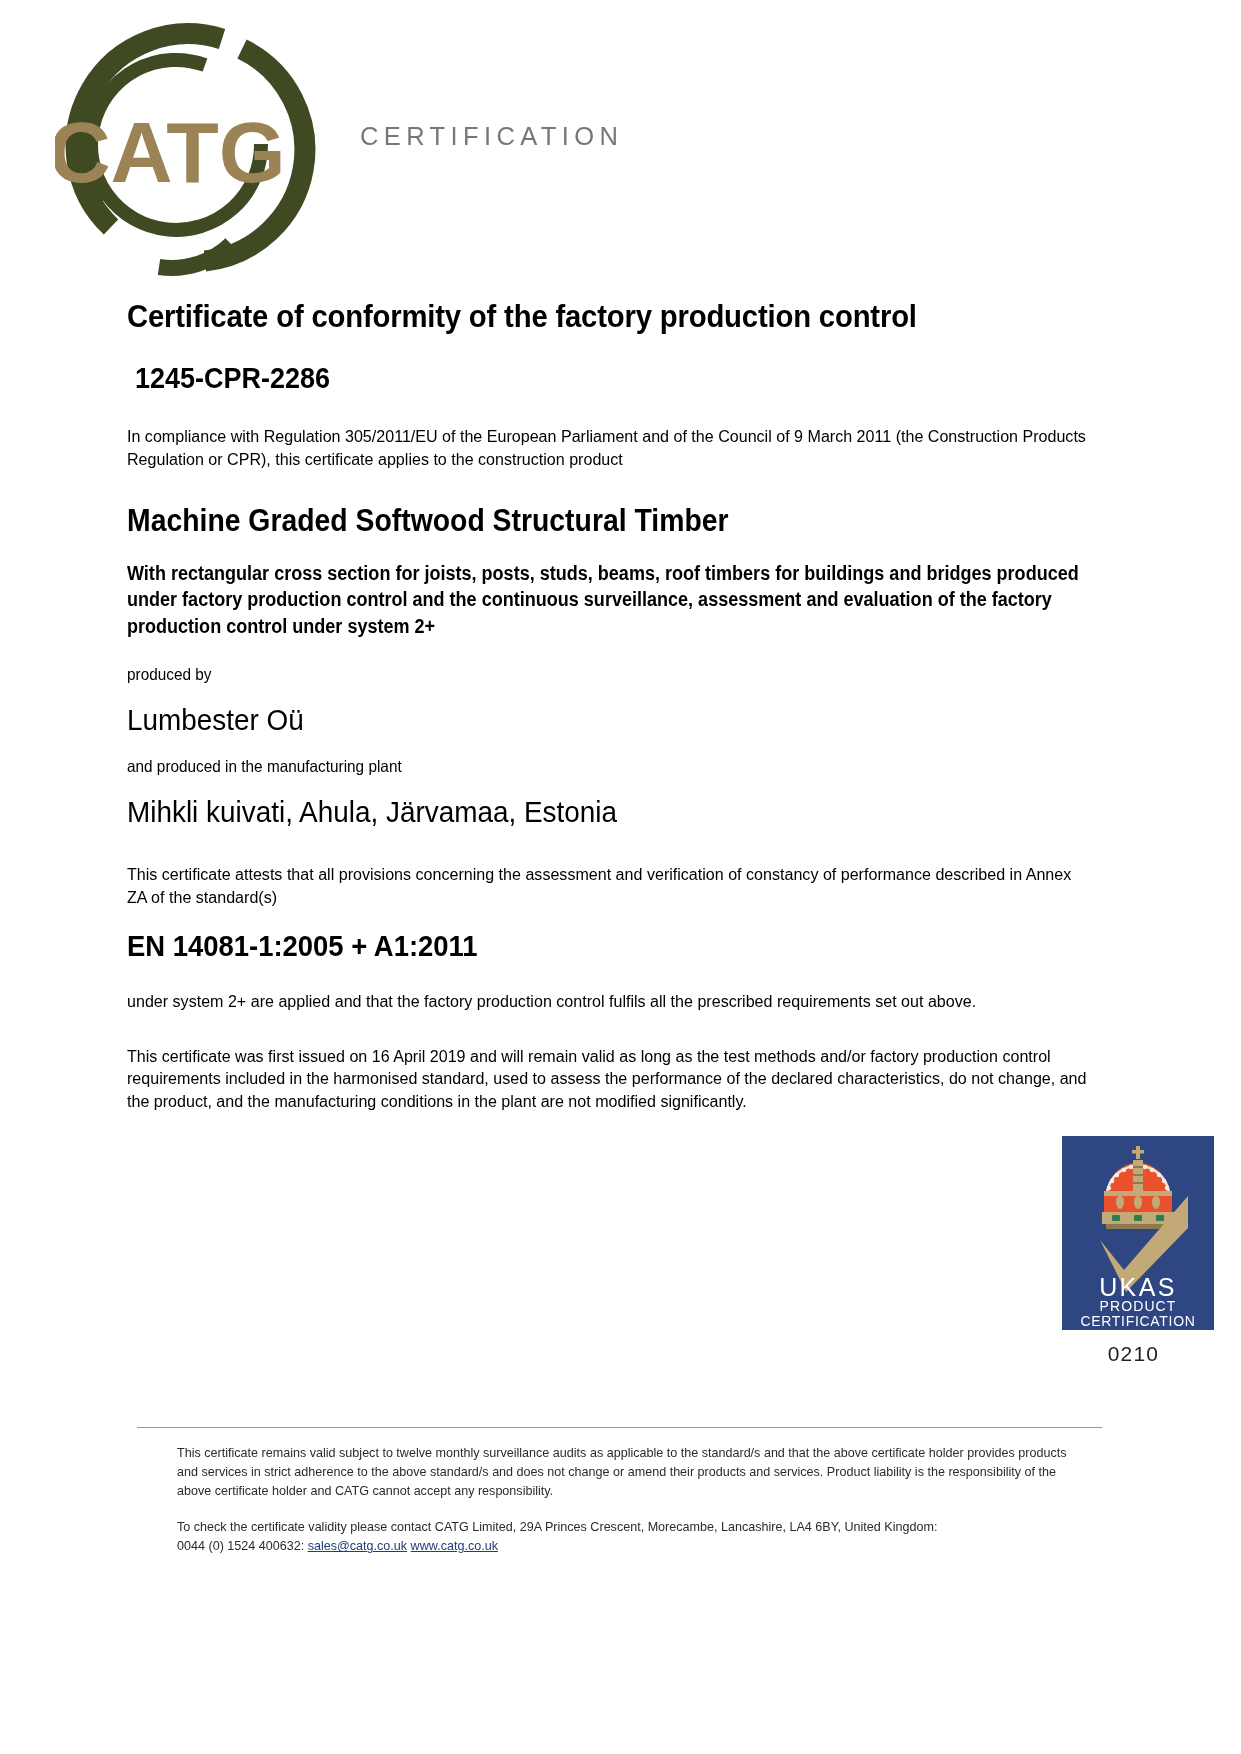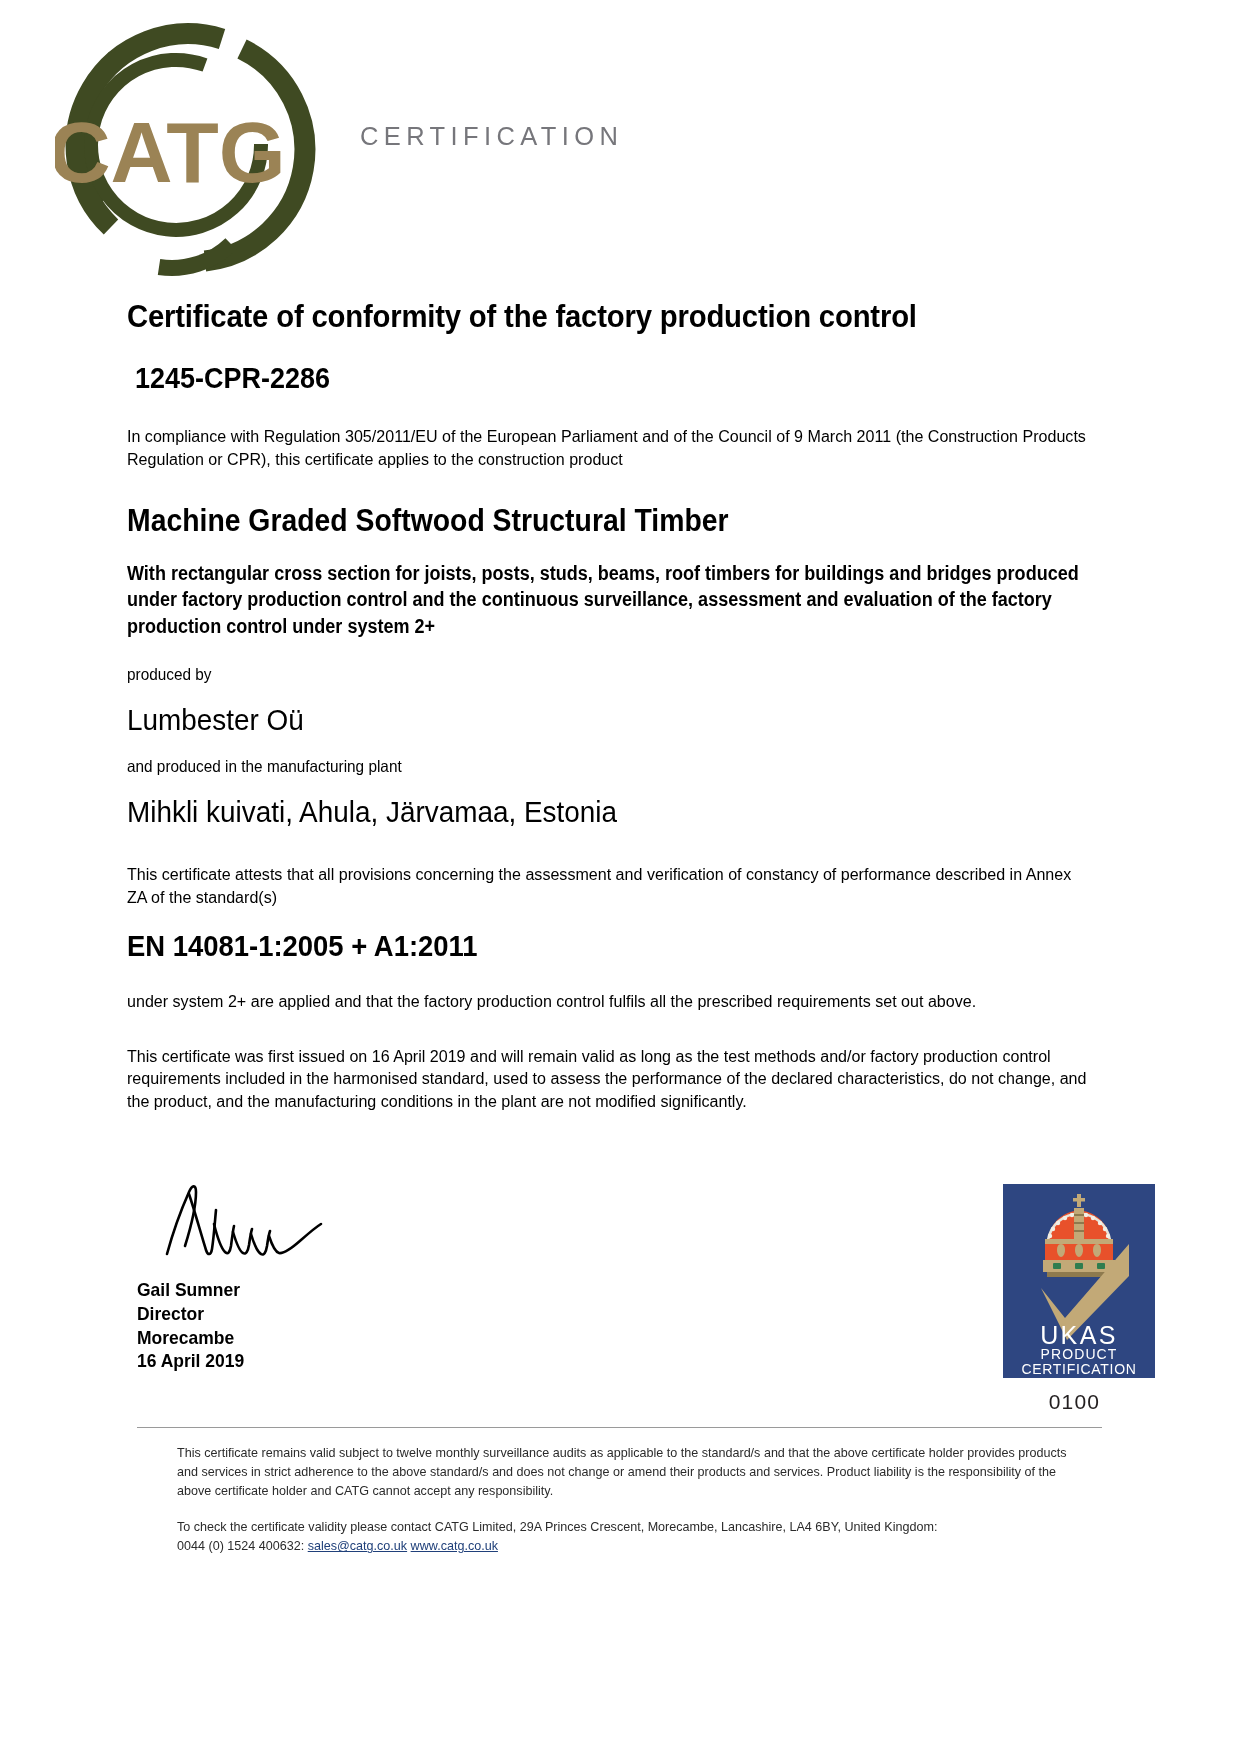--- a/index.html
+++ b/index.html
@@ -137,24 +137,23 @@
     font-size: 18.6px;
     line-height: 1.28;
     margin-top: 18px;
     transform: scaleX(0.94);
     transform-origin: left center;
   }
 
   
   .ukas-block {
     position: absolute;
-    left: 1003px;
+    left: 1062px;
     top: 1136px;
     width: 143px;
-    margin-top: 48px;
   }
   .ukas-badge {
     width: 152px;
     height: 194px;
     background: #2e4681;
     position: relative;
     display: block;
   }
   .ukas-num {
     text-align: center;
@@ -244,38 +243,20 @@
 
     <div class="standard-line">EN 14081-1:2005 + A1:2011</div>
 
     <p class="para">under system 2+ are applied and that the factory production control fulfils all the prescribed requirements set out above.</p>
 
     <div class="spacer-a"></div>
 
     <p class="para">This certificate was first issued on 16 April 2019 and will remain valid as long as the test methods and/or factory production control requirements included in the harmonised standard, used to assess the performance of the declared characteristics, do not change, and the product, and the manufacturing conditions in the plant are not modified significantly.</p>
   </div>
 
-  <div class="sig-area">
-    <svg class="sig-svg" width="180" height="80" viewBox="0 0 180 80">
-      <g fill="none" stroke="#000000" stroke-width="2.6" stroke-linecap="round" stroke-linejoin="round">
-        <path d="M8 74 C 14 52, 22 30, 30 12 C 33 5, 37 4, 37 12 C 37 26, 31 50, 26 66"></path>
-        <path d="M30 14 C 36 32, 42 54, 47 70 C 49 76, 52 75, 53 69 C 55 56, 56 40, 57 30"></path>
-        <path d="M55 44 C 58 56, 62 68, 66 72 C 69 75, 71 72, 72 66 C 73 58, 74 50, 75 46"></path>
-        <path d="M74 52 C 77 62, 80 71, 84 73 C 87 75, 89 71, 90 65 C 91 58, 92 52, 93 49"></path>
-        <path d="M92 54 C 95 64, 98 72, 102 74 C 105 76, 107 72, 108 66 C 109 59, 110 54, 111 51"></path>
-        <path d="M110 56 C 113 65, 116 72, 120 73 C 125 74, 133 68, 142 60 C 150 53, 157 47, 162 44"></path>
-      </g>
-    </svg>
-    <div class="sig-details">
-      <div>Gail Sumner</div>
-      <div>Director</div>
-      <div>Morecambe</div>
-      <div>16 April 2019</div>
-    </div>
-  </div>
 
   <div class="ukas-block">
     <svg class="ukas-badge" viewBox="0 0 152 194" preserveAspectRatio="none">
       <rect x="0" y="0" width="152" height="194" fill="#2e4681"></rect>
 
       <g>
 
         <rect x="74" y="10" width="4" height="13" fill="#c2a977"></rect>
         <rect x="70" y="14" width="12" height="3.5" fill="#c2a977"></rect>
 
@@ -321,21 +302,21 @@
         </g>
         <rect x="44" y="88" width="64" height="5" fill="#8e7a4e"></rect>
       </g>
 
       <path d="M38 104 L 62 134 L 126 60 L 126 92 L 64 156 Z" fill="#c2a977"></path>
 
       <text x="76" y="160" text-anchor="middle" fill="#ffffff" font-family="Liberation Sans, sans-serif" font-size="25" letter-spacing="2.4">UKAS</text>
       <text x="76" y="175" text-anchor="middle" fill="#ffffff" font-family="Liberation Sans, sans-serif" font-size="14" letter-spacing="1.1">PRODUCT</text>
       <text x="76" y="190" text-anchor="middle" fill="#ffffff" font-family="Liberation Sans, sans-serif" font-size="14" letter-spacing="0.7">CERTIFICATION</text>
     </svg>
-    <div class="ukas-num">0100</div>
+    <div class="ukas-num">0210</div>
   </div>
 
   <div class="footer-rule"></div>
   <div class="footer">
     <p>This certificate remains valid subject to twelve monthly surveillance audits as applicable to the standard/s and that the above certificate holder provides products and services in strict adherence to the above standard/s and does not change or amend their products and services. Product liability is the responsibility of the above certificate holder and CATG cannot accept any responsibility.</p>
     <p>
       <span>To check the certificate validity please contact CATG Limited, 29A Princes Crescent, Morecambe, Lancashire, LA4 6BY, United Kingdom:</span><br>
       <span>0044 (0) 1524 400632:</span>
       <span class="link">sales@catg.co.uk</span>
       <span class="link">www.catg.co.uk</span>

